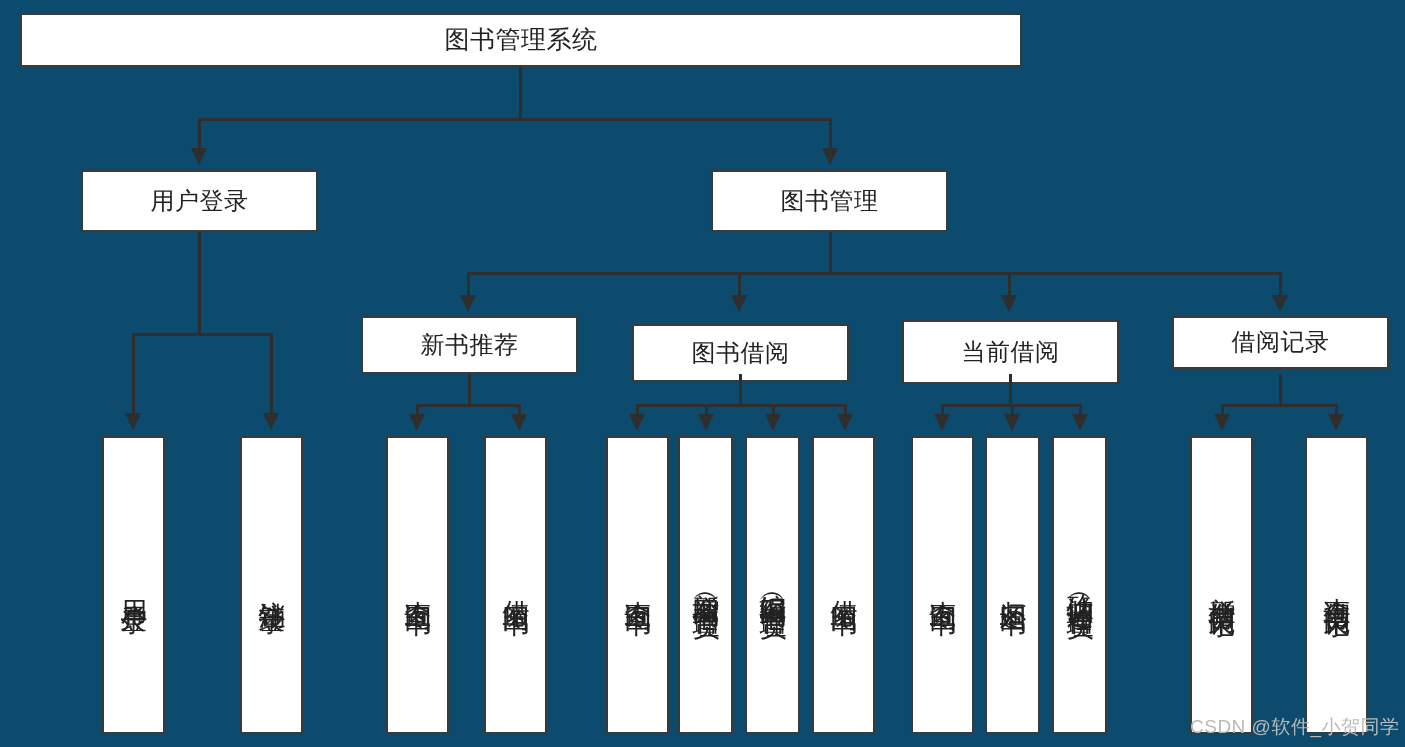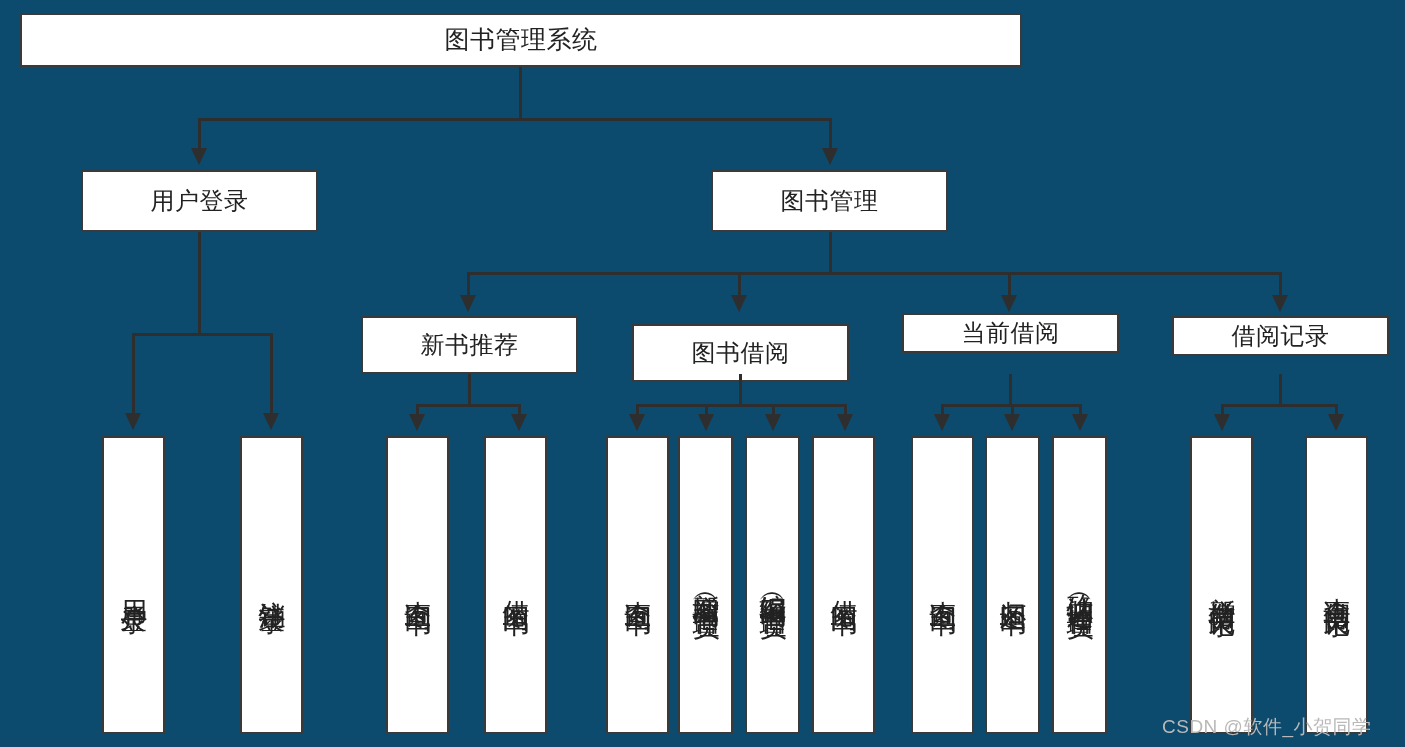--- a/index.html
+++ b/index.html
@@ -124,24 +124,24 @@
   <div class="arrow" style="left:1001px; top:295px;"></div>
   <div class="conn v" style="left:1279px; top:272px; height:26px;"></div>
   <div class="arrow" style="left:1272px; top:295px;"></div>
 
   <div class="node horiz" style="left:361px; top:316px; width:217px; height:58px;">
     <span class="label">新书推荐</span>
   </div>
   <div class="node horiz" style="left:632px; top:324px; width:217px; height:58px;">
     <span class="label">图书借阅</span>
   </div>
-  <div class="node horiz" style="left:902px; top:313px; width:217px; height:40px;justify-content:center;">
+  <div class="node horiz" style="left:902px; top:320px; width:217px; height:64px;justify-content:center;">
     <span class="label">当前借阅</span>
   </div>
-  <div class="node horiz" style="left:1172px; top:316px; width:217px; height:40px;">
+  <div class="node horiz" style="left:1172px; top:316px; width:217px; height:53px;">
     <span class="label">借阅记录</span>
   </div>
 
   <div class="conn v" style="left:468px; top:374px; height:32px;"></div>
   <div class="conn h" style="left:416px; top:404px; width:104px;"></div>
   <div class="conn v" style="left:416px; top:404px; height:13px;"></div>
   <div class="arrow" style="left:409px; top:414px;"></div>
   <div class="conn v" style="left:518px; top:404px; height:13px;"></div>
   <div class="arrow" style="left:511px; top:414px;"></div>
 
@@ -209,15 +209,15 @@
     <span class="label">确认归还（管理员）</span>
   </div>
 
   <div class="node vert" style="left:1190px; top:436px; width:63px; height:298px;">
     <span class="label">新增借阅记录</span>
   </div>
   <div class="node vert" style="left:1305px; top:436px; width:63px; height:298px;">
     <span class="label">查询借阅记录</span>
   </div>
 
-  <div id="watermark" style="left:1162px; top:714px;text-align:center;">CSDN @软件_小贺同学</div>
+  <div id="watermark" style="left:1190px; top:714px;text-align:center;">CSDN @软件_小贺同学</div>
 
 </div>
 
 </body></html>

